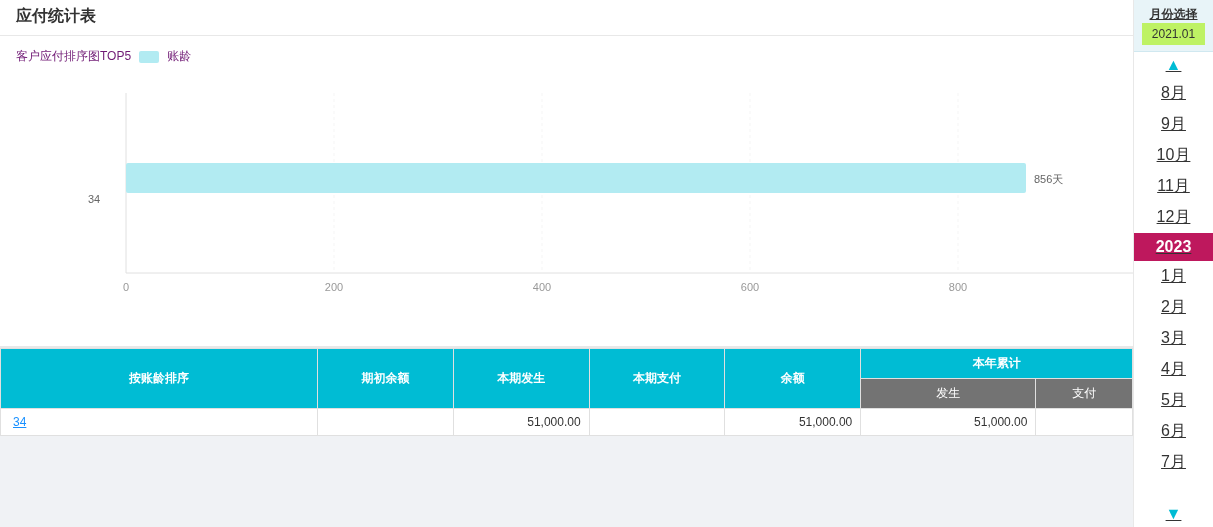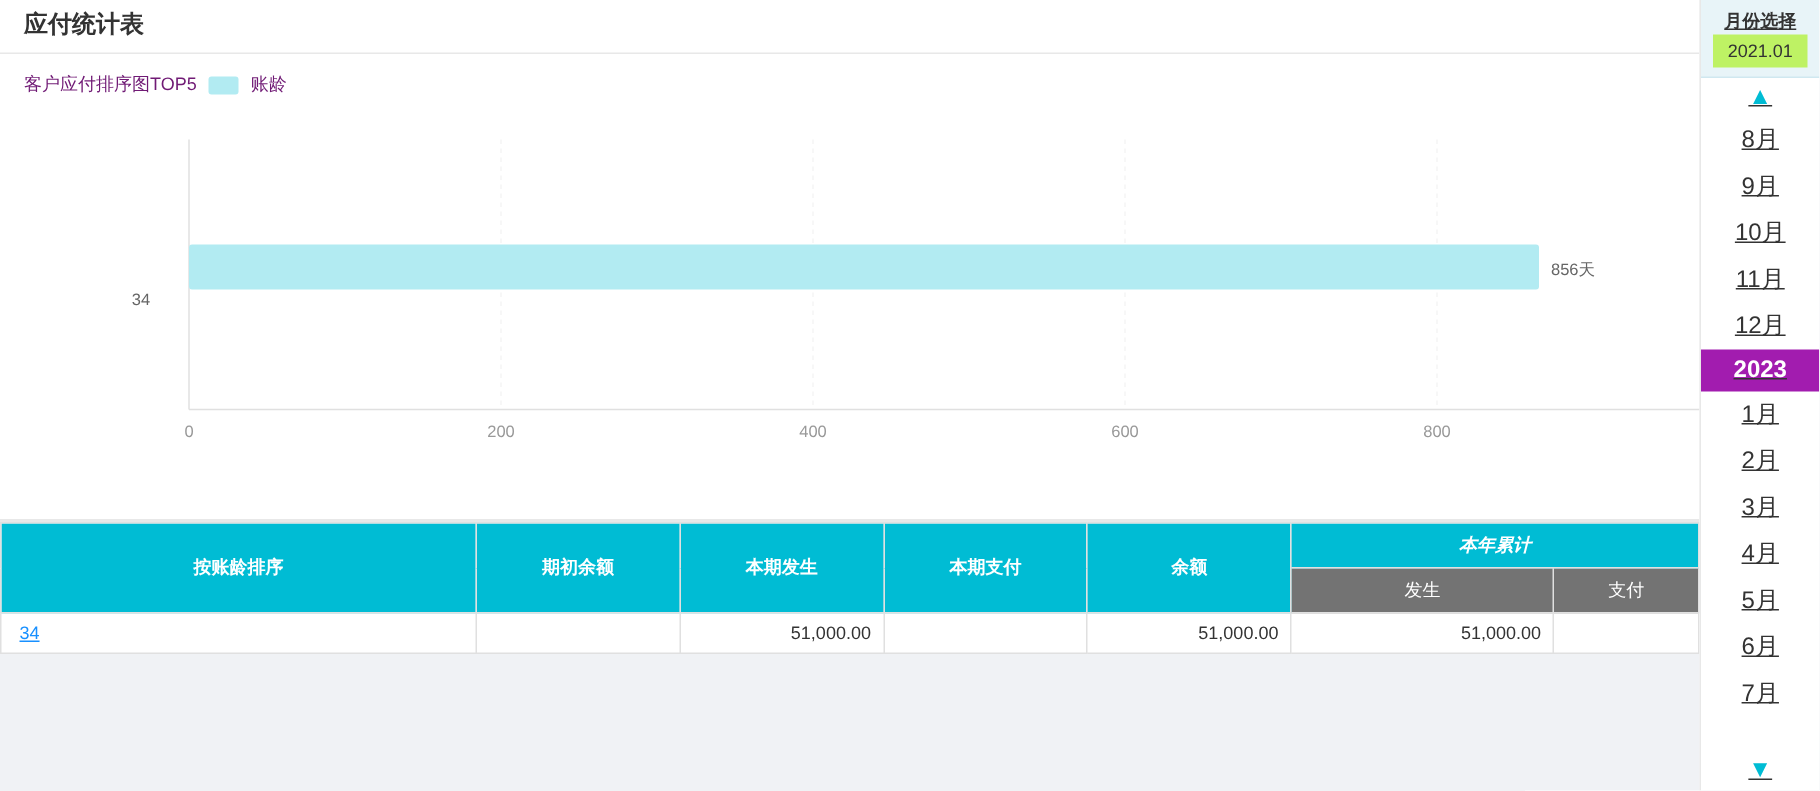--- a/index.html
+++ b/index.html
@@ -39,21 +39,21 @@
     td.amount { text-align: right; color: #333; padding-left: 12px; }
 
     
     .sidebar { width: 80px; background: #fff; border-left: 1px solid #e8e8e8; display: flex; flex-direction: column; overflow: hidden; position: relative; text-decoration: underline; }
     .sidebar-header { background: #e8f4f8; padding: 6px 8px; font-size: 12px; color: #333; font-weight: bold; text-align: center; border-bottom: 1px solid #d0e8f0; }
     .sidebar-year-input { width: 100%; border: none; background: #bef264; font-size: 12px; color: #333; text-align: center; padding: 4px; outline: none; }
     .sidebar-scroll { flex: 1; overflow-y: auto; overflow-x: hidden; }
     .sidebar-scroll::-webkit-scrollbar { width: 4px; }
     .sidebar-scroll::-webkit-scrollbar-thumb { background: #ccc; }
     .month-item { padding: 5px 8px; font-size: 16px; color: #333; cursor: pointer; text-align: center; }
-    .month-item.current-year { background: #a21caf; color: #fff; font-weight: bold; }
+    .month-item.current-year { background: #be185d; color: #fff; font-weight: bold; }
     .up-arrow, .down-arrow { text-align: center; padding: 4px; cursor: pointer; color: #00bcd4; font-size: 16px; }
   </style>
 </head>
 <body>
 
 <div class="main-content">
 
   <div class="header">
     <div class="header-title">应付统计表</div>
   </div>
@@ -97,21 +97,21 @@
 
   <div class="table-wrap">
     <table>
       <thead>
         <tr class="thead-main">
           <th rowspan="2" style="width:28%;">按账龄排序</th>
           <th rowspan="2" style="width:12%;">期初余额</th>
           <th rowspan="2" style="width:12%;">本期发生</th>
           <th rowspan="2" style="width:12%;">本期支付</th>
           <th rowspan="2" style="width:12%;">余额</th>
-          <th colspan="2" style="width:24%;font-style:italic;">本年累计</th>
+          <th colspan="2" style="width:24%;">本年累计</th>
         </tr>
         <tr class="thead-sub">
           <th>发生</th>
           <th>支付</th>
         </tr>
       </thead>
       <tbody>
         <tr>
           <td class="link-cell">34</td>
           <td class="amount"></td>

